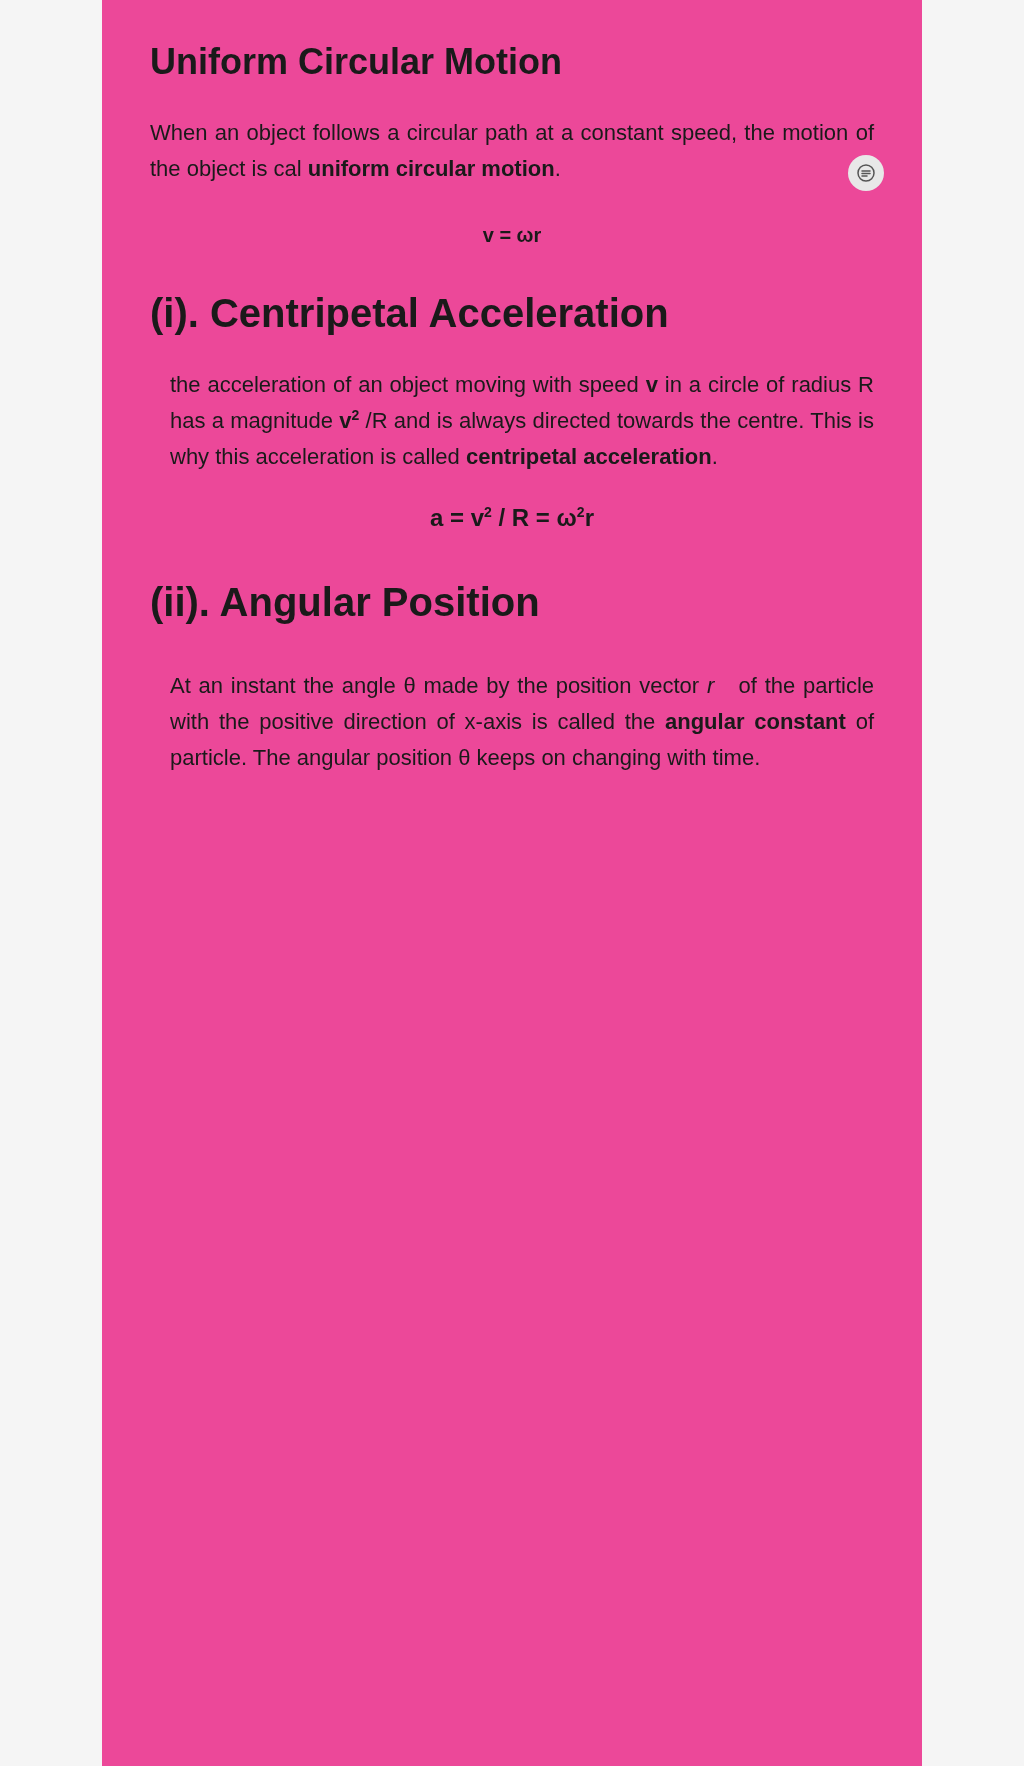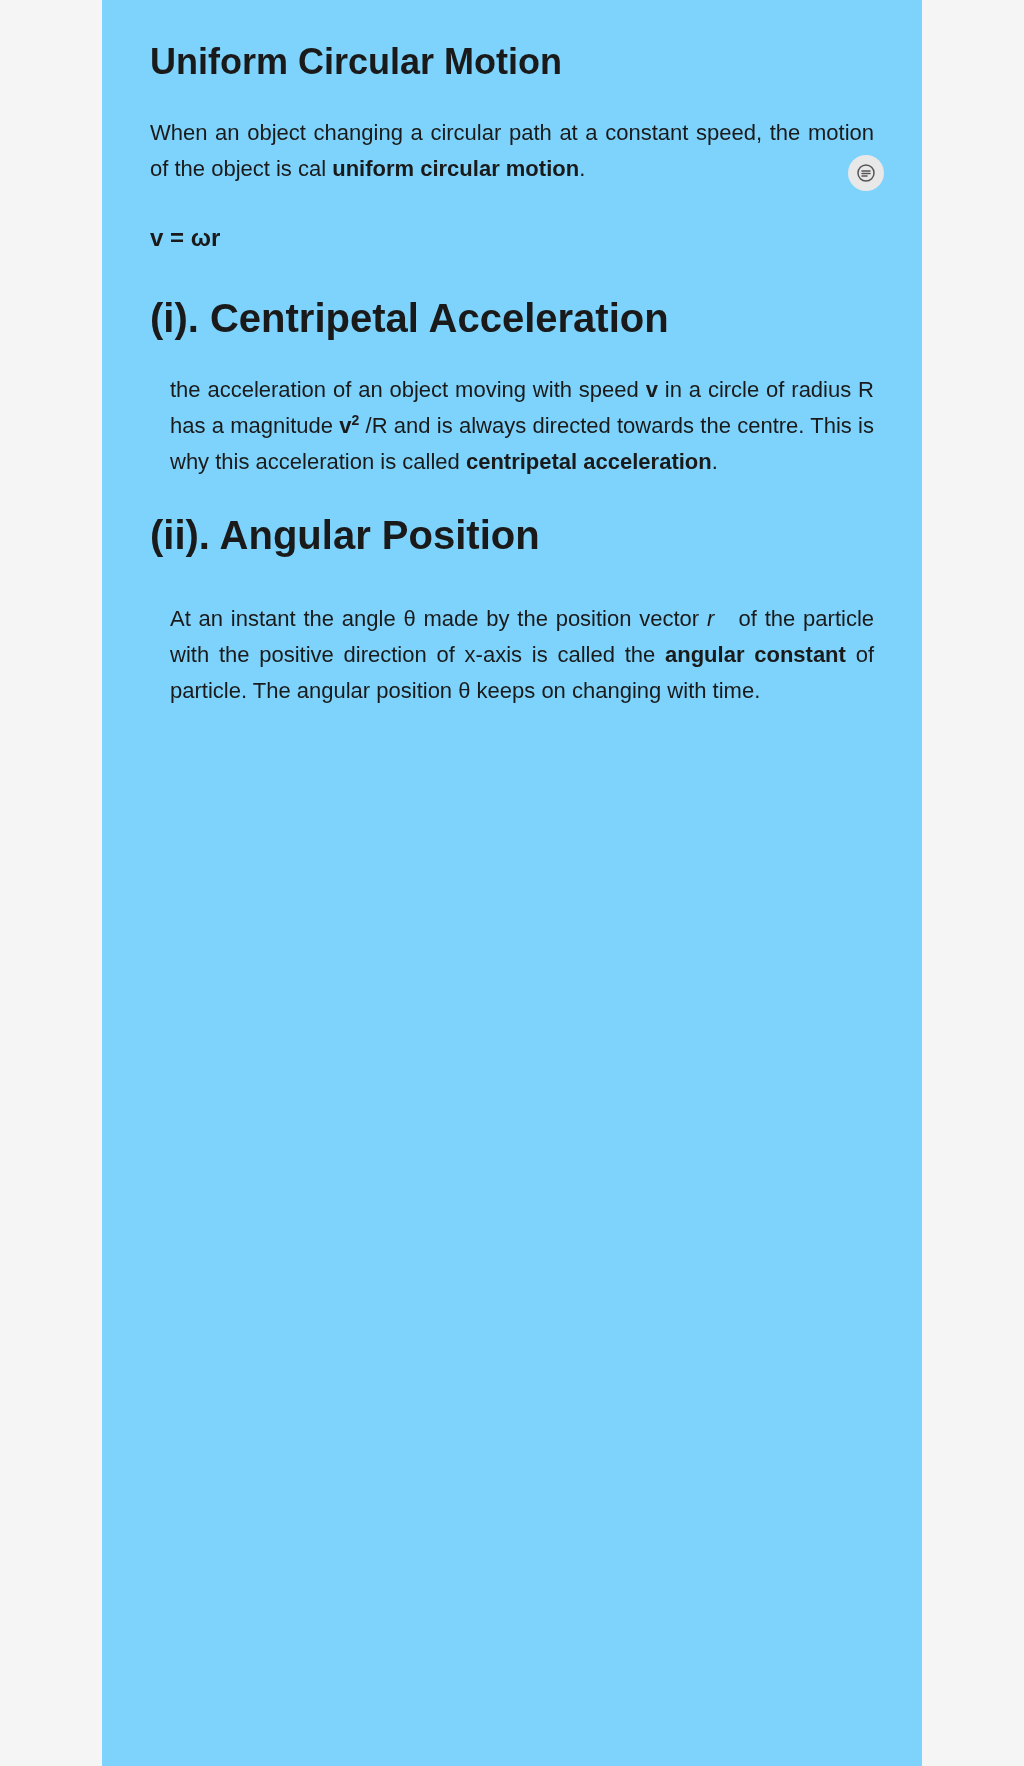--- a/index.html
+++ b/index.html
@@ -12,21 +12,21 @@
       background-color: #f5f5f5;
       font-family: Georgia, 'Times New Roman', serif;
       width: 1024px;
       min-height: 1766px;
       display: flex;
       justify-content: center;
       align-items: flex-start;
     }
 
     .page-container {
-      background-color: #7dd3fc;
+      background-color: #ec4899;
       width: 820px;
       min-height: 1766px;
       padding: 40px 48px 60px 48px;
       position: relative;
       margin-top: 0;
     }
 
     .main-title {
       font-size: 36px;
       font-weight: 700;
@@ -55,21 +55,22 @@
       border-radius: 50%;
       background-color: #e8e8e8;
       display: flex;
       align-items: center;
       justify-content: center;
       font-size: 16px;
       color: #555;
     }
 
     .formula-block {
-      font-size: 24px;
+      text-align: center;
+      font-size: 20px;
       font-weight: 700;
       color: #1a1a1a;
       margin: 5px 0 40px 0;
       font-family: Arial, Helvetica, sans-serif;
     }
 
     .section-title {
       font-size: 40px;
       font-weight: 700;
       color: #1a1a1a;
@@ -107,21 +108,21 @@
     }
   </style>
 </head>
 <body>
 
 <div class="page-container">
 
   <h1 class="main-title">Uniform Circular Motion</h1>
 
   <div class="intro-text">
-    <span>When an object changing a circular path at a constant speed, the motion of the object is cal </span>
+    <span>When an object follows a circular path at a constant speed, the motion of the object is cal </span>
     <div class="scroll-icon">
       <svg width="18" height="18" viewBox="0 0 18 18" fill="none" xmlns="http://www.w3.org/2000/svg">
         <circle cx="9" cy="9" r="8" stroke="#555" stroke-width="1.5"></circle>
         <line x1="5" y1="7" x2="13" y2="7" stroke="#555" stroke-width="1.5" stroke-linecap="round"></line>
         <line x1="5" y1="9.5" x2="13" y2="9.5" stroke="#555" stroke-width="1.5" stroke-linecap="round"></line>
         <line x1="5" y1="12" x2="10" y2="12" stroke="#555" stroke-width="1.5" stroke-linecap="round"></line>
       </svg>
     </div>
     <b>uniform circular motion</b><span>.</span>
   </div>
@@ -131,20 +132,23 @@
   </div>
 
   <h2 class="section-title">
     <span>(i). Centripetal Acceleration</span>
   </h2>
 
   <div class="body-text">
     <span>the acceleration of an object moving with speed <b>v</b> in a circle of radius R has a magnitude <b>v<sup>2</sup></b> /R and is always directed towards the centre. This is why this acceleration is called <b>centripetal acceleration</b>.</span>
   </div>
 
+  <div class="formula-block-2">
+    <span><b>a = v<sup>2</sup> / R = ω<sup>2</sup>r</b></span>
+  </div>
 
   <h2 class="section-title">
     <span>(ii). Angular Position</span>
   </h2>
 
   <div class="body-text">
     <span>At an instant the angle θ made by the position vector <span style="display:inline-block; position:relative; padding-top:12px;"><span style="font-style:italic;">r⃗</span></span> of the particle with the positive direction of x-axis is called the <b>angular constant</b> of particle. The angular position θ keeps on changing with time.</span>
   </div>
 
 </div>

